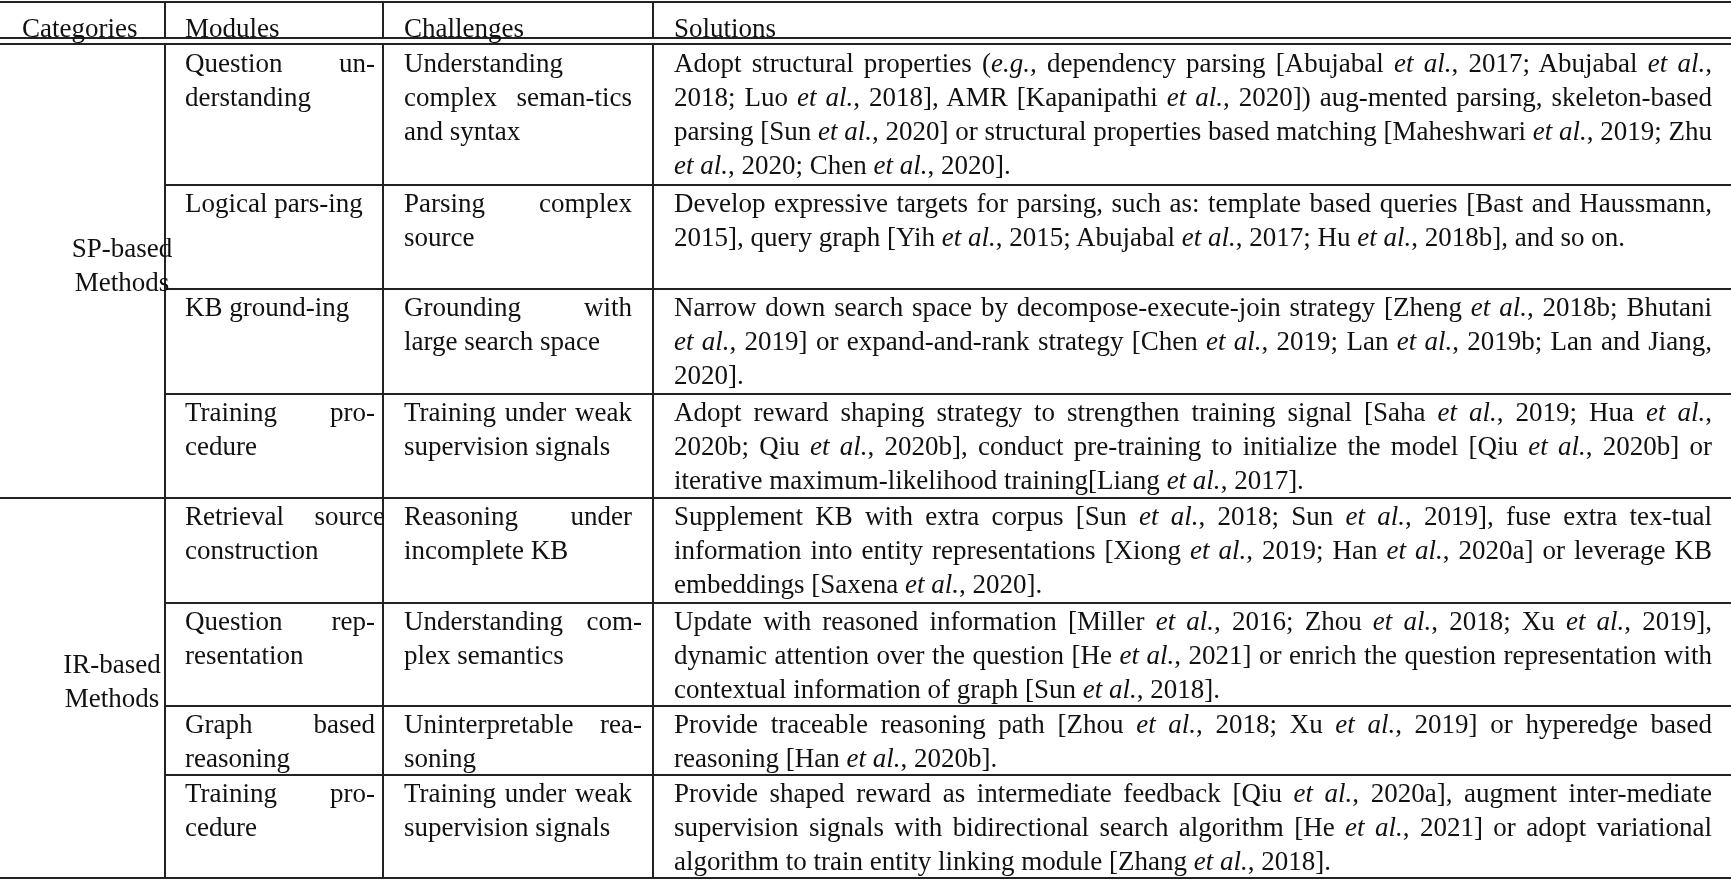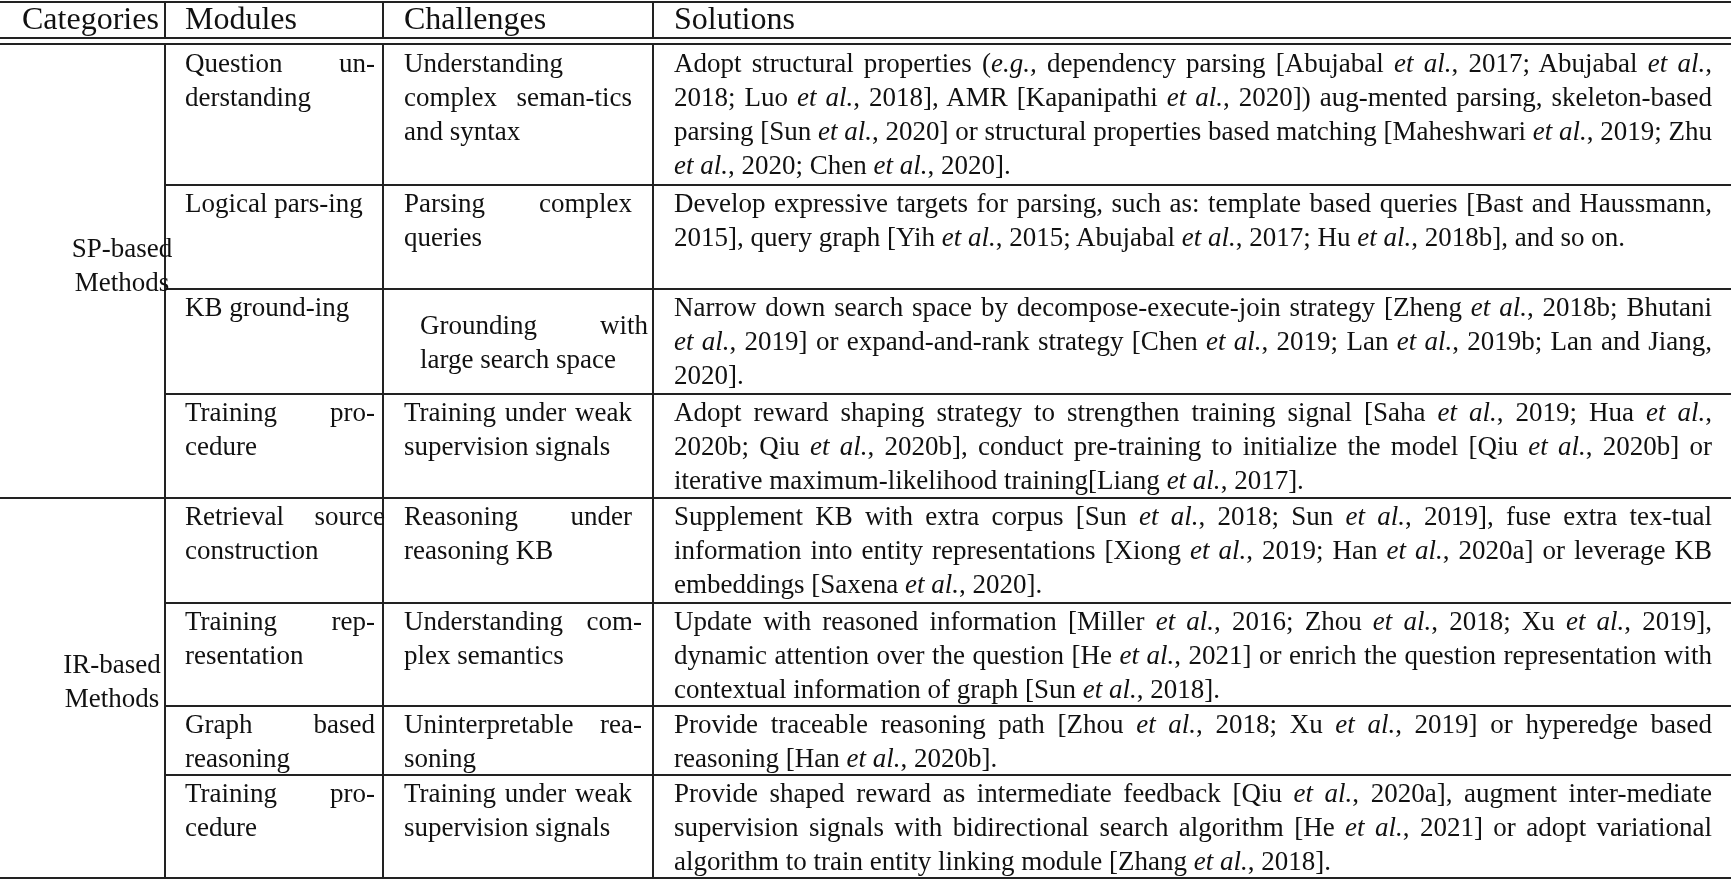--- a/index.html
+++ b/index.html
@@ -2,21 +2,21 @@
 <html><head>
 <meta charset="utf-8">
 <style>
   html, body { margin:0; padding:0; background:#ffffff; }
   body { width:1731px; height:880px; overflow:hidden; position:relative;
          font-family:"Liberation Serif", "DejaVu Serif", serif; color:#111; }
   .tbl { position:absolute; left:0; top:0; width:1731px; height:880px; }
   .hline { position:absolute; left:0; width:1731px; background:#222; height:2px; }
   .vline { position:absolute; width:2px; background:#222; }
   .cell { position:absolute; font-size:27px; line-height:34px; }
-  .hdr { font-size:32px; line-height:34px; top:1px; }
+  .hdr { font-size:27px; line-height:34px; top:11px; }
   .just { text-align:justify; text-align-last:left; }
   .cat { text-align:center;margin-left:40px; }
   i { font-style:italic; }
 </style>
 </head>
 <body>
 
 <div class="tbl">
 
   <div class="hline" style="top:1px;"></div>
@@ -50,36 +50,36 @@
   <div class="cell cat" style="left:0; width:144px; top:647px;">
     <div>IR-based</div>
     <div>Methods</div>
   </div>
 
   <div class="cell just" style="left:185px; width:190px; top:46px;">Question un-derstanding</div>
   <div class="cell just" style="left:404px; width:228px; top:46px;">Understanding complex seman-tics and syntax</div>
   <div class="cell just" style="left:674px; width:1038px; top:46px;">Adopt structural properties (<i>e.g.,</i> dependency parsing [Abujabal <i>et al.</i>, 2017; Abujabal <i>et al.</i>, 2018; Luo <i>et al.</i>, 2018], AMR [Kapanipathi <i>et al.</i>, 2020]) aug-mented parsing, skeleton-based parsing [Sun <i>et al.</i>, 2020] or structural properties based matching [Maheshwari <i>et al.</i>, 2019; Zhu <i>et al.</i>, 2020; Chen <i>et al.</i>, 2020].</div>
 
   <div class="cell just" style="left:185px; width:190px; top:186px;">Logical pars-ing</div>
-  <div class="cell just" style="left:404px; width:228px; top:186px;">Parsing complex queries</div>
+  <div class="cell just" style="left:404px; width:228px; top:186px;">Parsing complex source</div>
   <div class="cell just" style="left:674px; width:1038px; top:186px;">Develop expressive targets for parsing, such as: template based queries [Bast and Haussmann, 2015], query graph [Yih <i>et al.</i>, 2015; Abujabal <i>et al.</i>, 2017; Hu <i>et al.</i>, 2018b], and so on.</div>
 
   <div class="cell just" style="left:185px; width:190px; top:290px;">KB ground-ing</div>
-  <div class="cell just" style="left:404px; width:228px; top:308px;margin-left:16px;">Grounding with large search space</div>
+  <div class="cell just" style="left:404px; width:228px; top:290px;">Grounding with large search space</div>
   <div class="cell just" style="left:674px; width:1038px; top:290px;">Narrow down search space by decompose-execute-join strategy [Zheng <i>et al.</i>, 2018b; Bhutani <i>et al.</i>, 2019] or expand-and-rank strategy [Chen <i>et al.</i>, 2019; Lan <i>et al.</i>, 2019b; Lan and Jiang, 2020].</div>
 
   <div class="cell just" style="left:185px; width:190px; top:395px;">Training pro-cedure</div>
   <div class="cell just" style="left:404px; width:228px; top:395px;">Training under weak supervision signals</div>
   <div class="cell just" style="left:674px; width:1038px; top:395px;">Adopt reward shaping strategy to strengthen training signal [Saha <i>et al.</i>, 2019; Hua <i>et al.</i>, 2020b; Qiu <i>et al.</i>, 2020b], conduct pre-training to initialize the model [Qiu <i>et al.</i>, 2020b] or iterative maximum-likelihood training[Liang <i>et al.</i>, 2017].</div>
 
   <div class="cell just" style="left:185px; width:200px; top:499px;">Retrieval source construction</div>
-  <div class="cell just" style="left:404px; width:228px; top:499px;">Reasoning under reasoning KB</div>
+  <div class="cell just" style="left:404px; width:228px; top:499px;">Reasoning under incomplete KB</div>
   <div class="cell just" style="left:674px; width:1038px; top:499px;">Supplement KB with extra corpus [Sun <i>et al.</i>, 2018; Sun <i>et al.</i>, 2019], fuse extra tex-tual information into entity representations [Xiong <i>et al.</i>, 2019; Han <i>et al.</i>, 2020a] or leverage KB embeddings [Saxena <i>et al.</i>, 2020].</div>
 
-  <div class="cell just" style="left:185px; width:190px; top:604px;">Training rep-resentation</div>
+  <div class="cell just" style="left:185px; width:190px; top:604px;">Question rep-resentation</div>
   <div class="cell just" style="left:404px; width:238px; top:604px;">Understanding com-plex semantics</div>
   <div class="cell just" style="left:674px; width:1038px; top:604px;">Update with reasoned information [Miller <i>et al.</i>, 2016; Zhou <i>et al.</i>, 2018; Xu <i>et al.</i>, 2019], dynamic attention over the question [He <i>et al.</i>, 2021] or enrich the question representation with contextual information of graph [Sun <i>et al.</i>, 2018].</div>
 
   <div class="cell just" style="left:185px; width:190px; top:707px;">Graph based reasoning</div>
   <div class="cell just" style="left:404px; width:238px; top:707px;">Uninterpretable rea-soning</div>
   <div class="cell just" style="left:674px; width:1038px; top:707px;">Provide traceable reasoning path [Zhou <i>et al.</i>, 2018; Xu <i>et al.</i>, 2019] or hyperedge based reasoning [Han <i>et al.</i>, 2020b].</div>
 
   <div class="cell just" style="left:185px; width:190px; top:776px;">Training pro-cedure</div>
   <div class="cell just" style="left:404px; width:228px; top:776px;">Training under weak supervision signals</div>
   <div class="cell just" style="left:674px; width:1038px; top:776px;">Provide shaped reward as intermediate feedback [Qiu <i>et al.</i>, 2020a], augment inter-mediate supervision signals with bidirectional search algorithm [He <i>et al.</i>, 2021] or adopt variational algorithm to train entity linking module [Zhang <i>et al.</i>, 2018].</div>

